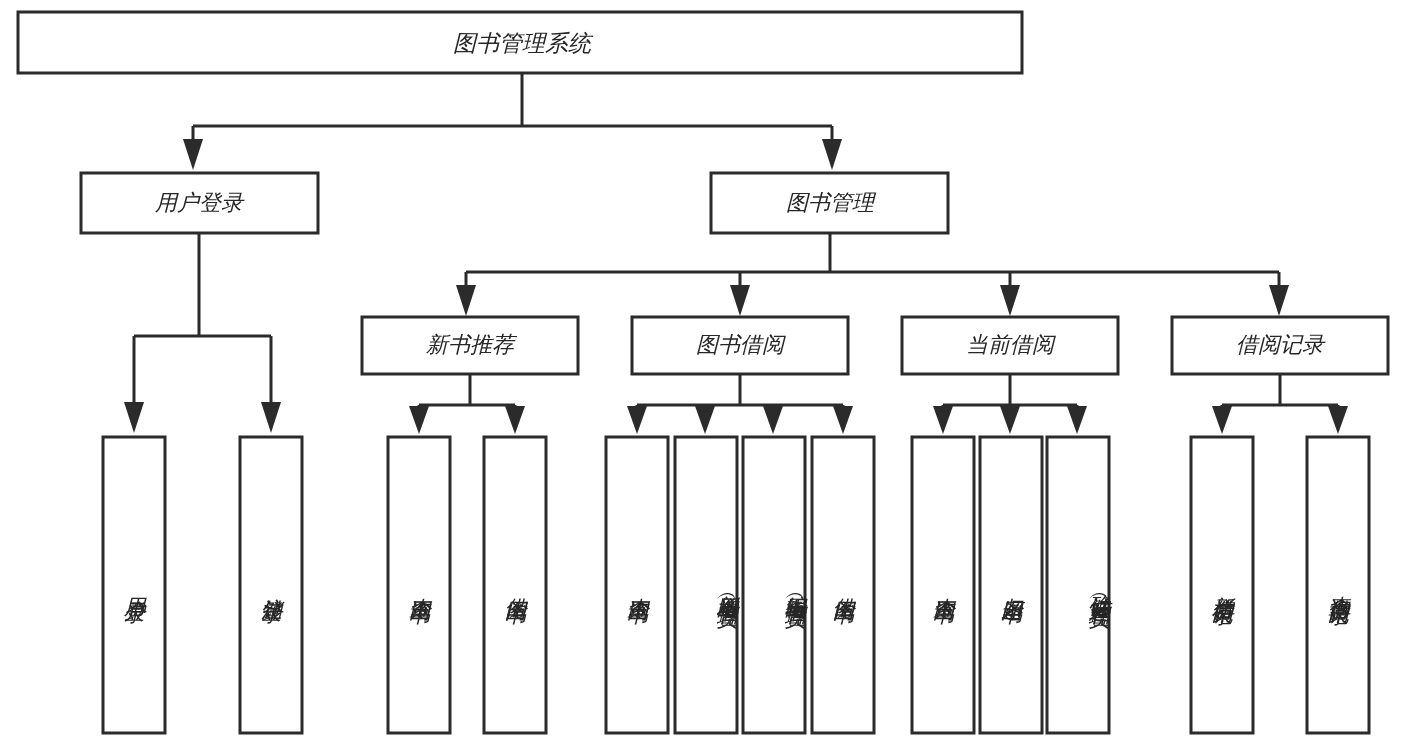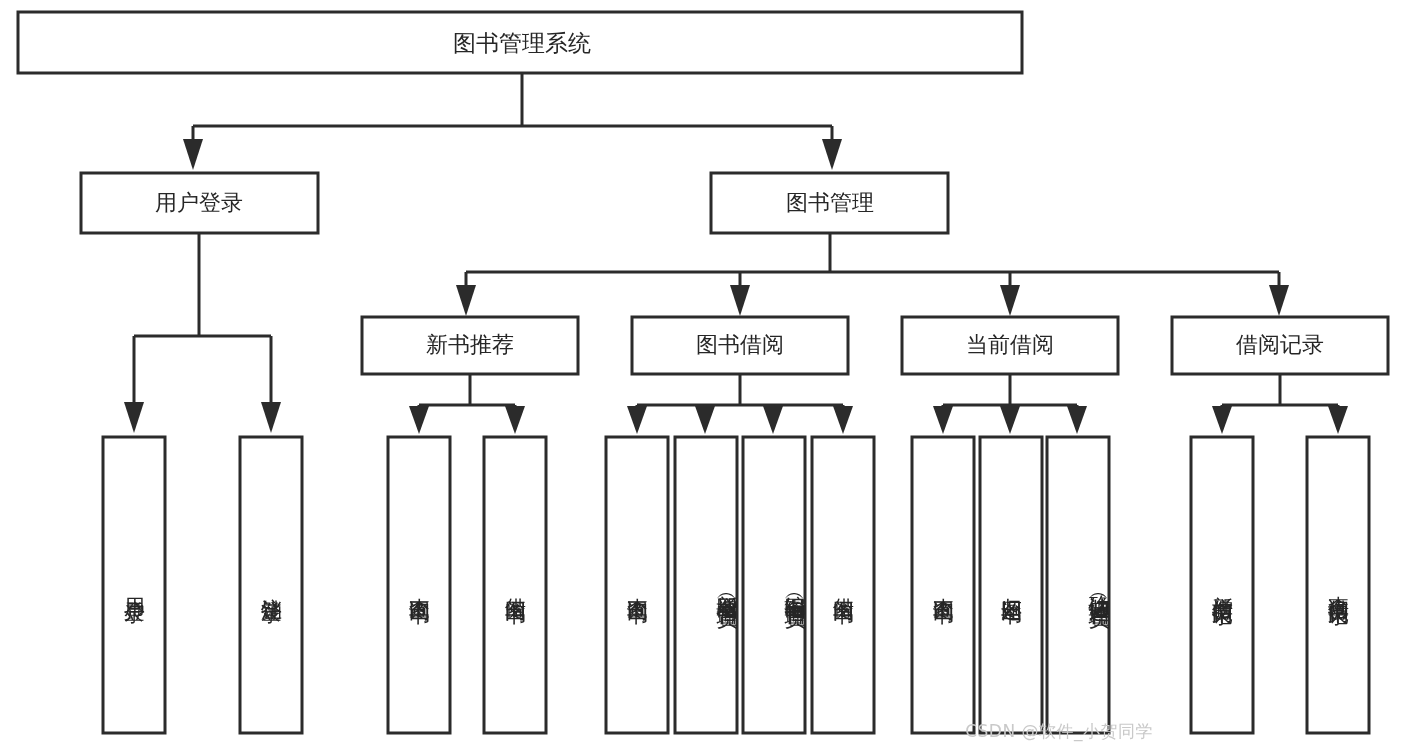--- a/index.html
+++ b/index.html
@@ -13,20 +13,21 @@
     font-family: "DejaVu Sans", "Liberation Sans", sans-serif;
     overflow: hidden;
     position: relative;
   }
   #diagram-root {
     position: absolute;
     left: 0;
     top: 0;
     width: 1161px;
     height: 747px;
+    font-style: italic;
   }
   svg.diagram {
     display: block;
     width: 1405px;
     height: 747px;
     background: #ffffff;
   }
   .node-rect {
     fill: #ffffff;
     stroke: #2b2b2b;
@@ -228,15 +229,14 @@
   <div class="leaf-label-wrap" style="left:743px; top:441px; width:62px; height:292px; align-items:flex-start;">编辑图书（管理员）</div>
   <div class="leaf-label-wrap" style="left:812px; top:437px; width:62px; height:296px;">借阅图书</div>
 
   <div class="leaf-label-wrap" style="left:912px; top:437px; width:62px; height:296px;">查询图书</div>
   <div class="leaf-label-wrap" style="left:980px; top:437px; width:62px; height:296px;">归还图书</div>
   <div class="leaf-label-wrap" style="left:1047px; top:441px; width:62px; height:292px; align-items:flex-start;">确认归还（管理员）</div>
 
   <div class="leaf-label-wrap" style="left:1191px; top:437px; width:62px; height:296px;">新增借阅记录</div>
   <div class="leaf-label-wrap" style="left:1307px; top:437px; width:62px; height:296px;">查询借阅记录</div>
 
-  <div class="watermark">CSDN @软件_小贺同学</div>
 
 </div>
 
 </body></html>

